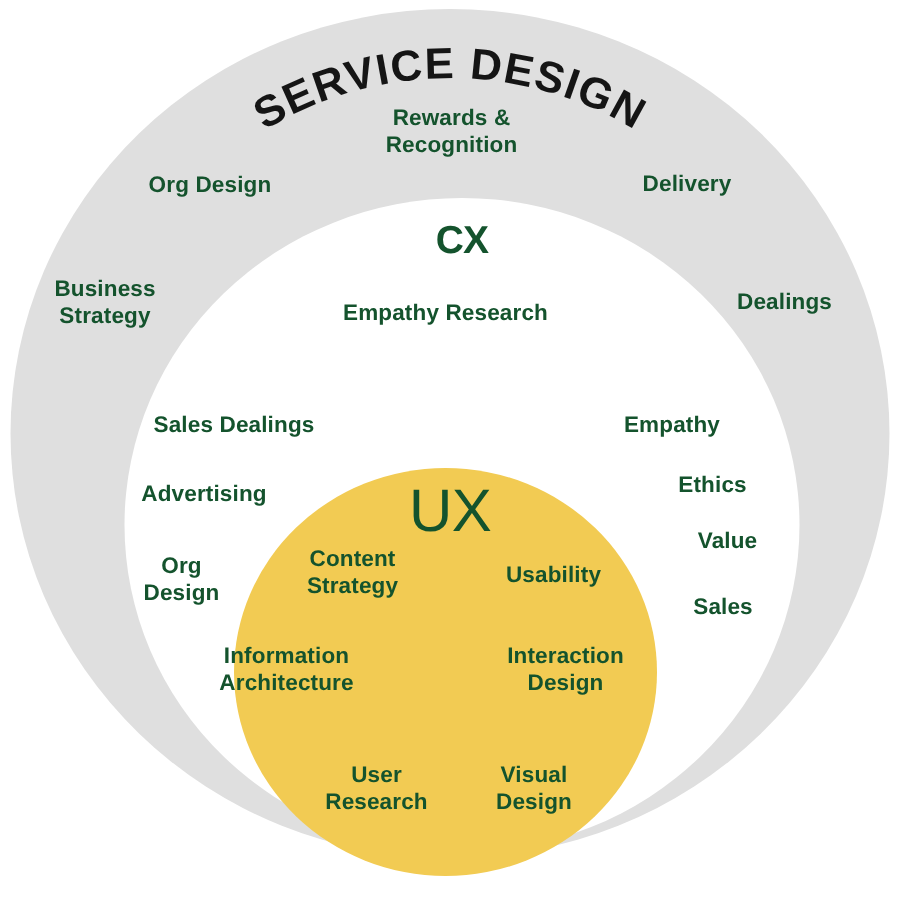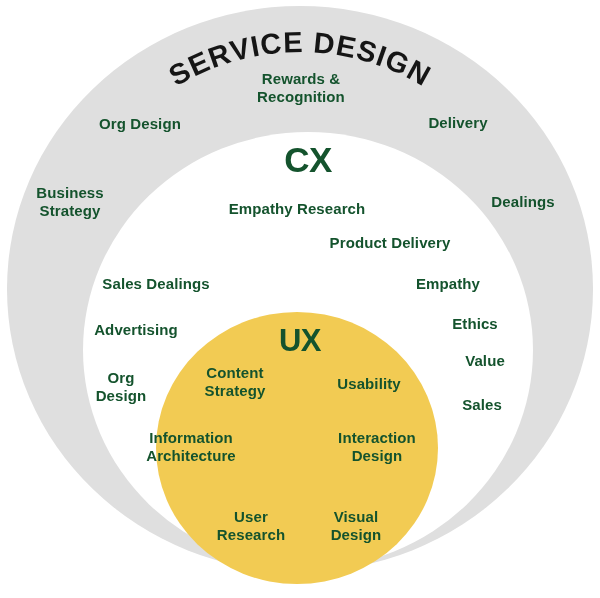--- a/index.html
+++ b/index.html
@@ -18,22 +18,22 @@
     position:absolute;
     transform:translate(-50%,-50%);
     text-align:center;
     white-space:pre-line;
     font-size:15px;
     font-weight:700;
     line-height:1.2;
     color:#14532d;
     letter-spacing:0.1px;
   }
-  .lbl-cx{font-size:35px;font-weight:700;letter-spacing:-0.5px;}
-  .lbl-ux{font-size:31px;font-weight:700;letter-spacing:-0.5px;}
+  .lbl-cx{font-size:26px;font-weight:700;letter-spacing:-0.5px;}
+  .lbl-ux{font-size:40px;font-weight:400;letter-spacing:-0.5px;}
   .title-svg{position:absolute;left:0;top:0;pointer-events:none;}
   .arched-title{
     font-family:"Liberation Sans", sans-serif;
     font-size:29px;
     font-weight:700;
     letter-spacing:1px;
     fill:#151515;
   }
 </style>
 </head>
@@ -57,21 +57,20 @@
   <div class="lbl" style="left:301px;top:88px">Rewards &amp;
 Recognition</div>
   <div class="lbl" style="left:140px;top:124px">Org Design</div>
   <div class="lbl" style="left:458px;top:123px">Delivery</div>
   <div class="lbl" style="left:70px;top:202px">Business
 Strategy</div>
   <div class="lbl" style="left:523px;top:202px">Dealings</div>
 
   <div class="lbl lbl-cx" style="left:308px;top:160px">CX</div>
   <div class="lbl" style="left:297px;top:209px">Empathy Research</div>
-  <div class="lbl" style="left:390px;top:243px">Product Delivery</div>
   <div class="lbl" style="left:156px;top:284px">Sales Dealings</div>
   <div class="lbl" style="left:448px;top:284px">Empathy</div>
   <div class="lbl" style="left:136px;top:330px">Advertising</div>
   <div class="lbl" style="left:475px;top:324px">Ethics</div>
   <div class="lbl" style="left:121px;top:387px">Org
 Design</div>
   <div class="lbl" style="left:485px;top:361px">Value</div>
   <div class="lbl" style="left:482px;top:405px">Sales</div>
 
   <div class="lbl lbl-ux" style="left:300px;top:341px">UX</div>

